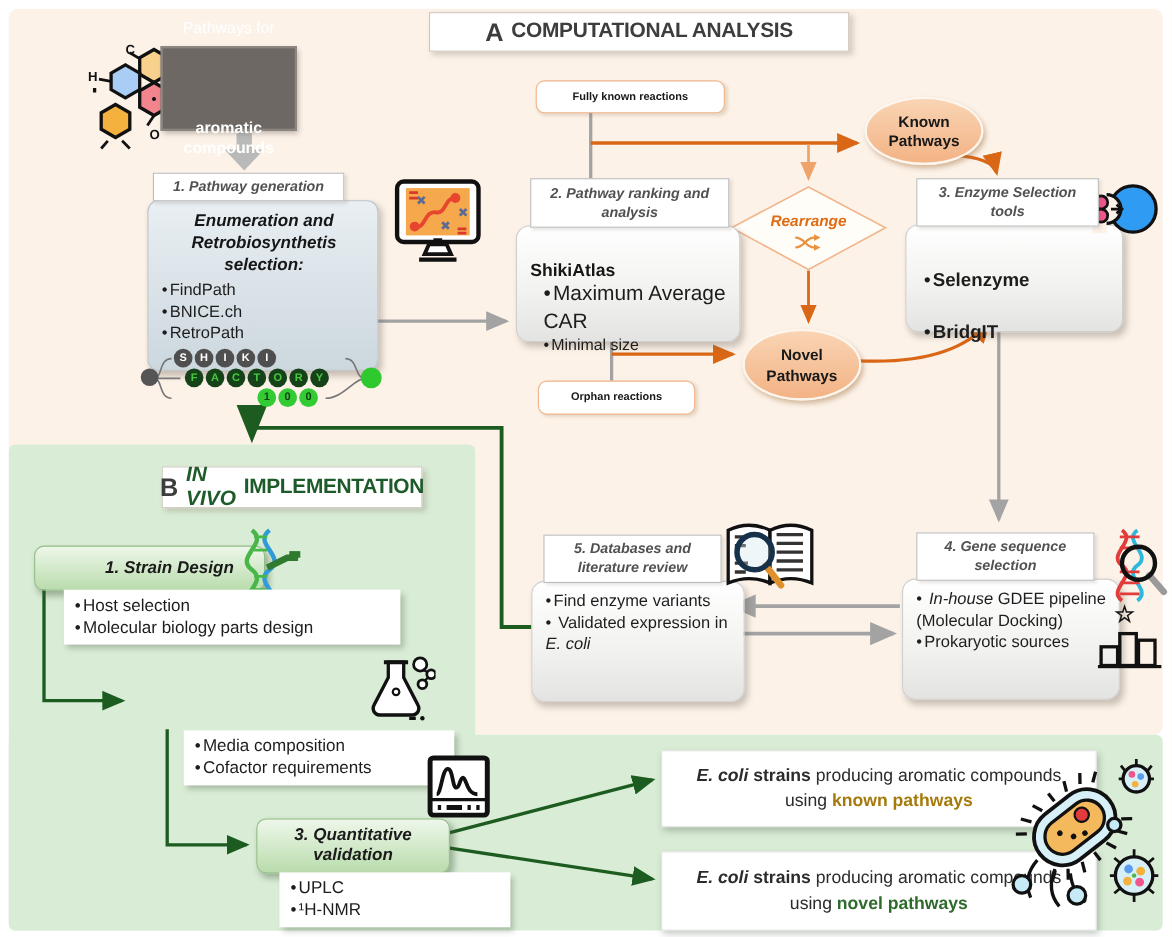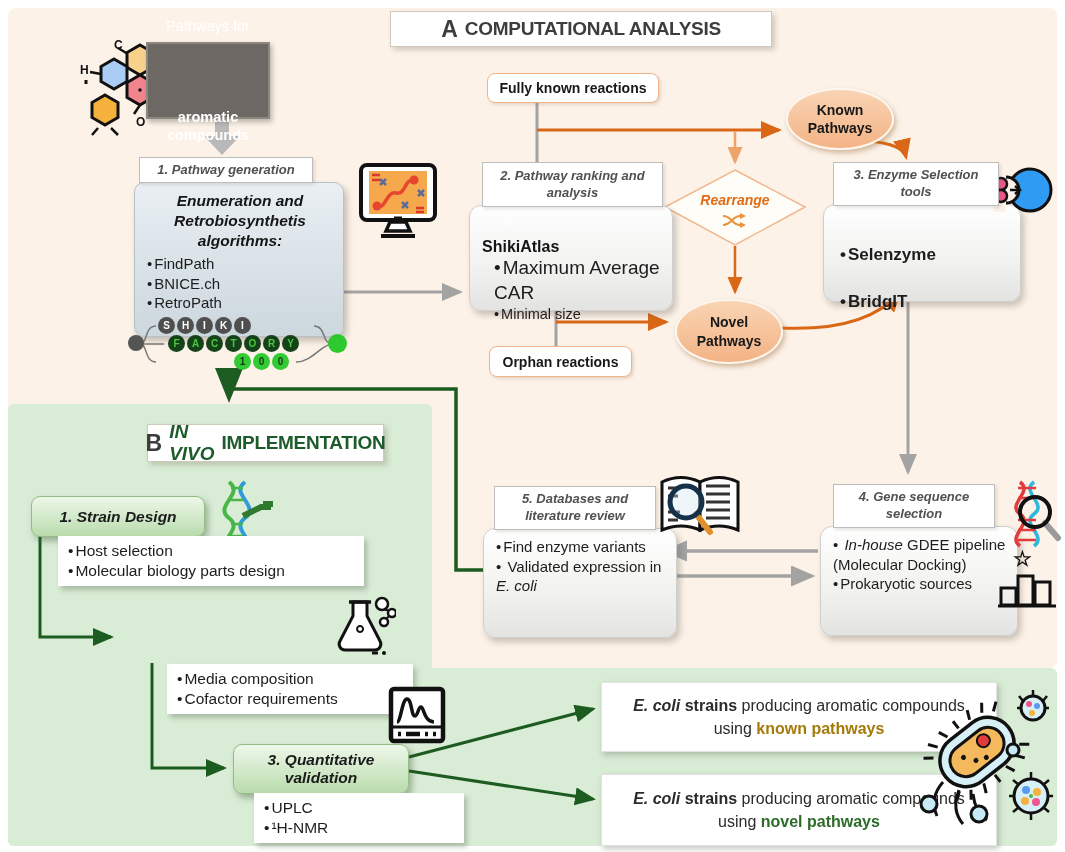--- a/index.html
+++ b/index.html
@@ -12,21 +12,21 @@
   .titleA-text{font-size:19px;font-weight:bold;color:#3d3d3d;letter-spacing:-0.3px;}
   .titleB-letter{font-size:23px;font-weight:bold;color:#3d3d3d;}
   .titleB-italic{font-size:19px;font-weight:bold;font-style:italic;color:#1e5b2a;}
   .titleB-text{font-size:19px;font-weight:bold;color:#1e5b2a;letter-spacing:-0.3px;}
   .darkbox{background:#6e6864;border:2px solid #8d8781;color:#fff;text-align:center;display:flex;flex-direction:column;justify-content:center;font-size:14.5px;line-height:1.25;box-shadow:2px 3px 5px rgba(90,80,70,.4);}
   .lbl{background:#fff;border:1px solid #bdbdbd;color:#515151;font-size:13px;font-weight:bold;font-style:italic;display:flex;align-items:center;justify-content:center;text-align:center;line-height:1.3;box-shadow:2px 2px 3px rgba(120,105,90,.18);z-index:3;}
   .card{background:linear-gradient(180deg,#ffffff 0%,#f1f1ef 60%,#e3e3e1 100%);border:1px solid #cfcfcf;border-radius:12px;box-shadow:3px 4px 6px rgba(100,90,80,.33);z-index:2;}
   .card-blue{background:linear-gradient(180deg,#e9eff3 0%,#ccd7de 100%);border:1px solid #b6c2ca;border-radius:10px;box-shadow:3px 4px 6px rgba(100,90,80,.35);z-index:2;}
   .blt{font-size:15px;color:#1d1d1d;line-height:1.3;}
   .blt::before{content:"\2022";margin-right:2px;}
-  .rnode{background:#fff;border:1.5px solid #f0b48a;border-radius:8px;display:flex;align-items:center;justify-content:center;font-weight:bold;font-size:14px;color:#181818;box-shadow:2px 2px 3px rgba(150,110,70,.2);z-index:2;}
+  .rnode{background:#fff;border:1.5px solid #f0b48a;border-radius:8px;display:flex;align-items:center;justify-content:center;font-weight:bold;font-size:10px;color:#181818;box-shadow:2px 2px 3px rgba(150,110,70,.2);z-index:2;}
   .ellipse{background:linear-gradient(180deg,#f9d4b4 0%,#f3b385 100%);border:2px solid #fdf6ee;border-radius:50%;display:flex;align-items:center;justify-content:center;text-align:center;font-weight:bold;font-size:14px;color:#181818;line-height:1.3;box-shadow:2px 3px 5px rgba(160,110,60,.45);z-index:2;}
   .ecbox{background:#cdd9dd;color:#2c2c2c;font-size:13.5px;font-weight:bold;font-style:italic;display:flex;align-items:center;justify-content:center;text-align:center;line-height:1.35;z-index:3;box-shadow:2px 2px 3px rgba(100,90,80,.2);}
   .gcard{background:linear-gradient(180deg,#eef7ea 0%,#b9dcac 100%);border:1px solid #93bd87;border-radius:9px;box-shadow:3px 4px 6px rgba(60,80,55,.4);display:flex;align-items:center;justify-content:center;text-align:center;font-weight:bold;font-style:italic;font-size:15.5px;color:#1b1b1b;z-index:2;}
   .wbox{background:#fff;box-shadow:3px 4px 5px rgba(60,80,55,.3);padding:5px 10px;font-size:15.5px;color:#1d1d1d;z-index:2;}
   .wbox .blt{font-size:15.5px;}
   .obox{background:#fff;border:1px solid #e2e2e2;box-shadow:2px 3px 6px rgba(60,80,55,.3);display:flex;align-items:center;justify-content:center;text-align:center;font-size:16px;color:#2b2b2b;line-height:1.45;padding:4px 12px;z-index:2;}
   .hl-known{font-weight:bold;color:#a5790a;}
   .hl-novel{font-weight:bold;color:#2e6b2a;}
   .ital{font-style:italic;}
   .bold{font-weight:bold;margin-top:25px;}
@@ -117,21 +117,21 @@
 
   <div class="abs darkbox" style="left:146px;top:42px;width:120px;height:73px;z-index:2;gap:48px;">
     <span>Pathways for</span>
     <span class="bold">aromatic compounds</span>
   </div>
 
   <div class="abs lbl" style="left:139px;top:157px;width:172px;height:24px;">
     <span>1. Pathway generation</span>
   </div>
   <div class="abs card-blue" style="left:134px;top:182px;width:186px;height:145px;padding:8px 10px 0 12px;">
-    <div class="bolditalic" style="font-size:15.5px;text-align:center;line-height:1.3;margin-bottom:3px;color:#161616;">Enumeration and Retrobiosynthetis algorithms:</div>
+    <div class="bolditalic" style="font-size:15.5px;text-align:center;line-height:1.3;margin-bottom:3px;color:#161616;">Enumeration and Retrobiosynthetis selection:</div>
     <div class="blt">FindPath</div>
     <div class="blt">BNICE.ch</div>
     <div class="blt">RetroPath</div>
   </div>
 
   <div class="abs" style="left:126px;top:316px;width:224px;height:56px;z-index:2;">
     <svg class="abs" style="left:0;top:0;" width="224" height="56" viewBox="0 0 224 56">
       <path d="M14,28 C22,28 18,10 30,10" stroke="#777" stroke-width="1.5" fill="none"></path>
       <path d="M14,28 H38" stroke="#777" stroke-width="1.5" fill="none"></path>
       <path d="M14,28 C22,28 18,46 30,46" stroke="#777" stroke-width="1.5" fill="none"></path>
@@ -275,21 +275,21 @@
     <line x1="40" y1="44" x2="54" y2="62" stroke="#e0912b" stroke-width="6" stroke-linecap="round"></line>
     <circle cx="30" cy="32" r="16" fill="rgba(210,230,240,0.35)" stroke="#16324a" stroke-width="5"></circle>
   </svg>
 
   <div class="abs titlebox" style="left:147px;top:424px;width:235px;height:36px;z-index:2;">
     <span class="titleB-letter">B</span>
     <span class="titleB-italic">IN VIVO</span>
     <span class="titleB-text">IMPLEMENTATION</span>
   </div>
 
-  <div class="abs gcard" style="left:31px;top:496px;width:172px;height:39px;">
+  <div class="abs gcard" style="left:31px;top:496px;width:172px;height:39px;padding-left:36px;">
     <span>1. Strain Design</span>
   </div>
   <svg class="abs" style="left:205px;top:476px;z-index:2;" width="70" height="90" viewBox="0 0 70 90">
     <path d="M24,6 C40,18 8,30 24,42 C40,54 8,66 24,78" stroke="#49b649" stroke-width="4" fill="none"></path>
     <path d="M40,6 C24,18 56,30 40,42 C24,54 56,66 40,78" stroke="#2f9bd8" stroke-width="4" fill="none"></path>
     <path d="M26,12 h12 M26,24 h12 M26,48 h12 M26,60 h12" stroke="#49b649" stroke-width="2.5"></path>
     <path d="M38,40 L56,31 H66" stroke="#2f7a2f" stroke-width="6" fill="none"></path>
     <rect x="58" y="25" width="10" height="6" fill="#2f7a2f"></rect>
   </svg>
   <div class="abs wbox" style="left:58px;top:536px;width:286px;">

